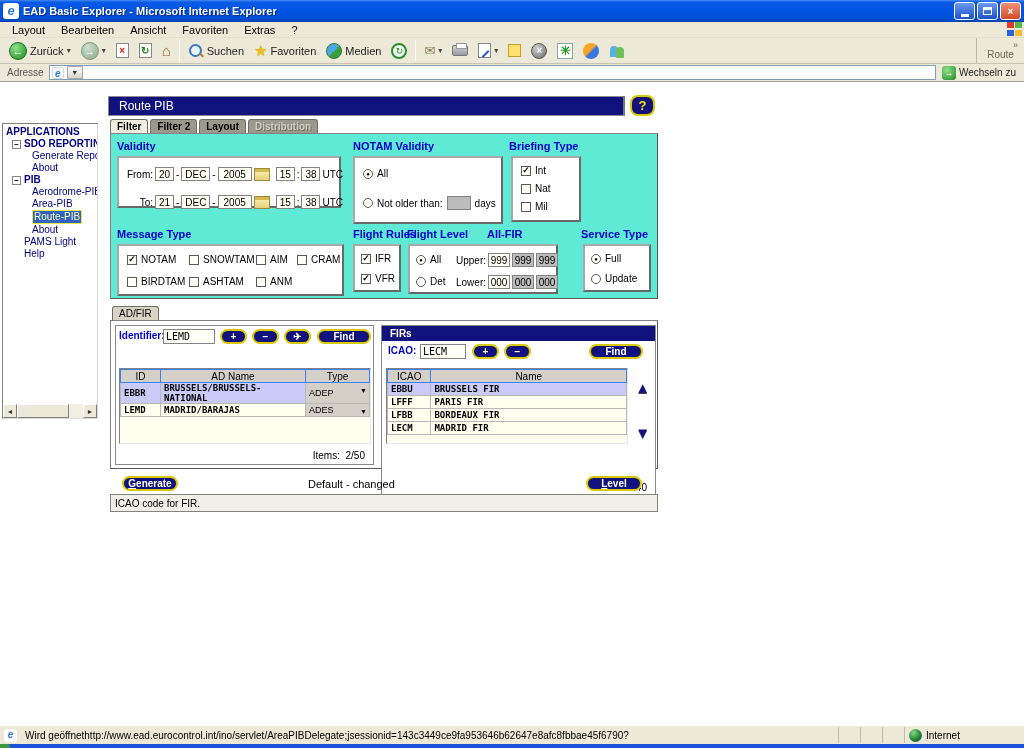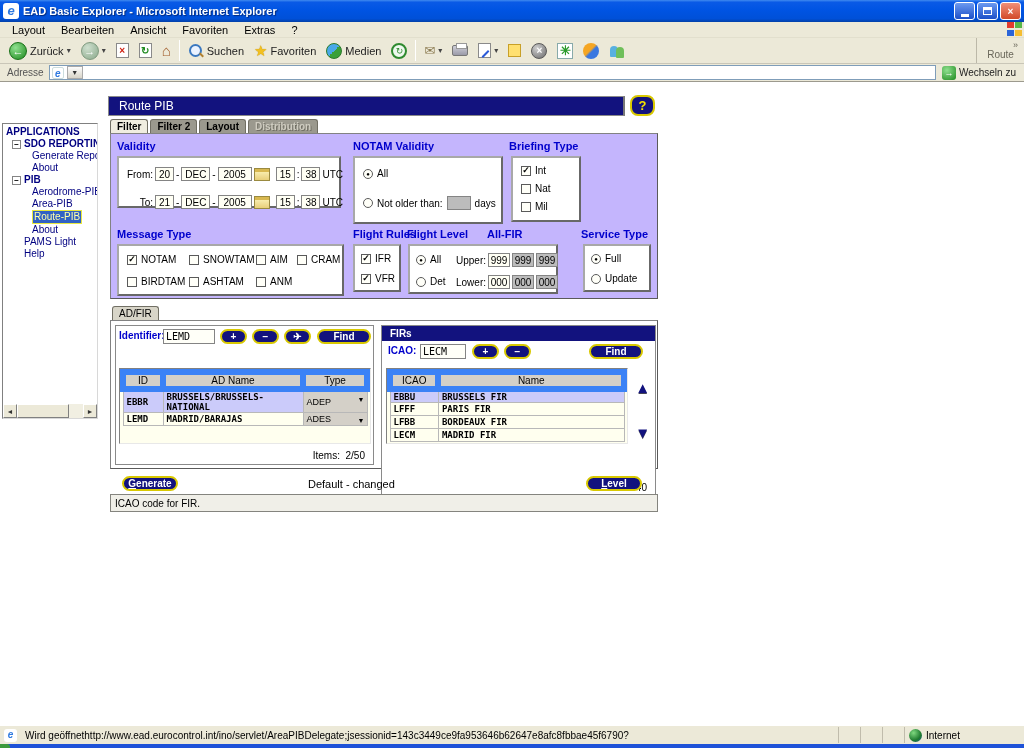--- a/index.html
+++ b/index.html
@@ -120,21 +120,21 @@
     display:flex; align-items:center; justify-content:center; }
 
   
   #tabs { position:absolute; left:110px; top:37px; height:15px; display:flex; gap:2px; }
   .tab { height:15px; padding:1px 6px 0; font-size:10px; font-weight:bold; color:#000;
     background:#9b998e; border:1px solid #716f64; border-bottom:none; border-radius:3px 3px 0 0; }
   .tab.active { background:#f0ede0; }
   .tab.disabled { color:#cfccc0; text-shadow:1px 1px 0 #716f64; }
 
   
-  #filter-panel { position:absolute; left:110px; top:51px; width:548px; height:166px; background:#c4b5fd;
+  #filter-panel { position:absolute; left:110px; top:51px; width:548px; height:166px; background:#5eead4;
     border:1px solid; border-color:#828282 #5a5a5a #5a5a5a #828282; }
   .sec-label { position:absolute; color:#0000cc; font-weight:bold; font-size:11px; }
   .gbox { position:absolute; border:2px solid; border-color:#a8a8a8 #686868 #686868 #a8a8a8; background:#fff; }
 
   .frow { display:flex; align-items:center; gap:2px; font-size:10px; }
   .din { height:14px; border:1px solid #848484; background:#fffff4; font-size:10px; text-align:center;
     font-family:"Liberation Sans",sans-serif; padding:0; }
   .din.gray { background:#bcbcbc; }
   .cal { width:16px; height:13px; background:linear-gradient(#fef7c0,#e8cf7a); border:1px solid #9a8a40; position:relative; }
   .cal::before { content:""; position:absolute; left:0; top:0; right:0; height:3px; background:#d8b850; }
@@ -157,21 +157,21 @@
   .ptitle { height:15px; background:#12127e; color:#fff; font-size:10px; font-weight:bold;
     display:flex; align-items:center; padding-left:8px; }
   .ctrl-row { position:relative; height:22px; }
   .blbl { position:absolute; color:#0000cc; font-weight:bold; font-size:10px; top:4px; }
   .tin { position:absolute; top:3px; height:15px; border:1px solid #848484; background:#fffff8;
     font-family:"DejaVu Sans Mono",monospace; font-size:10px; padding:0 2px; }
   .oval { position:absolute; top:3px; height:15px; background:#12127e; border:2px solid #d8c800; border-radius:8px;
     color:#fff; font-size:10px; font-weight:bold; display:flex; align-items:center; justify-content:center; }
 
   table.grid { border-collapse:collapse; font-size:10px; }
-  table.grid th { background:#d4d0c8; border:6px solid #3b82f6; font-weight:normal; height:13px; padding:0 9px; }
+  table.grid th { background:#d4d0c8; border:1px solid #3b82f6; font-weight:normal; height:13px; padding:0 9px; }
   table.grid td { border:1px solid #b8b8b8; height:13px; padding:0 3px;
     font-family:"DejaVu Sans Mono",monospace; font-size:9px; font-weight:bold; background:#ffffef; }
   tr.selrow td { background:#cbcbfa; }
   .type-cell { background:#d4d0c8 !important; font-family:"Liberation Sans",sans-serif !important;
     font-weight:normal !important; font-size:9px !important; position:relative; padding-right:12px !important; }
   .type-cell .tri { position:absolute; right:2px; top:4px; font-size:7px; color:#000; }
   .tbl-wrap { border:1px solid; border-color:#808080 #e8e8e8 #e8e8e8 #808080; background:#ffffef; }
   .items-row { position:absolute; font-size:10px; color:#000; }
   .arrow { font-size:15px; color:#12127e; line-height:14px; text-shadow:0 1px 0 #445; }
 

